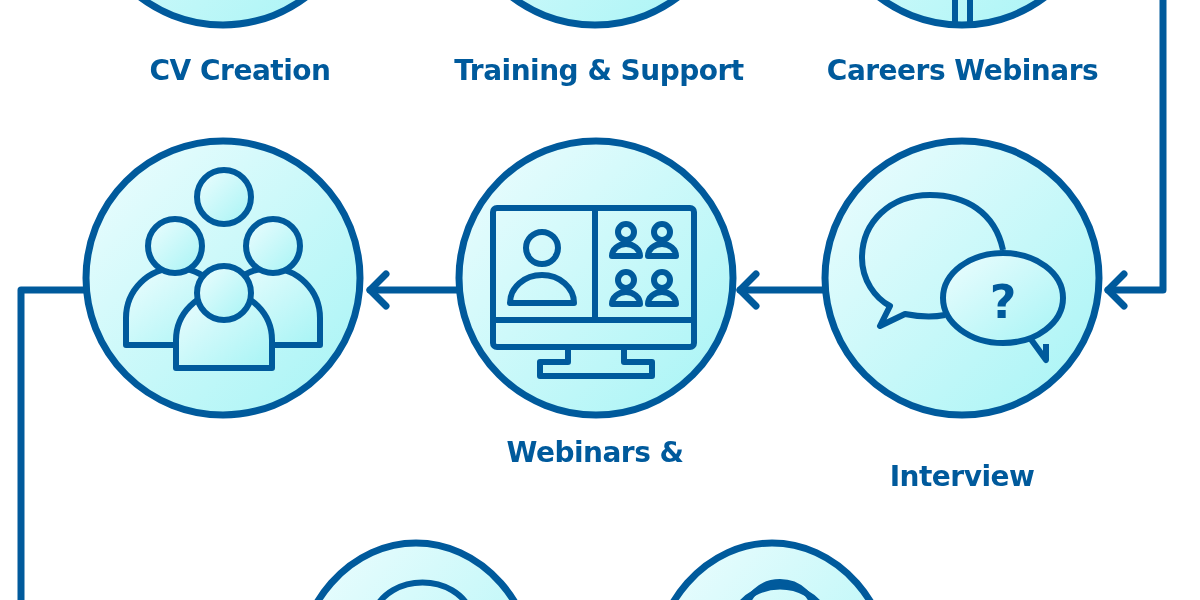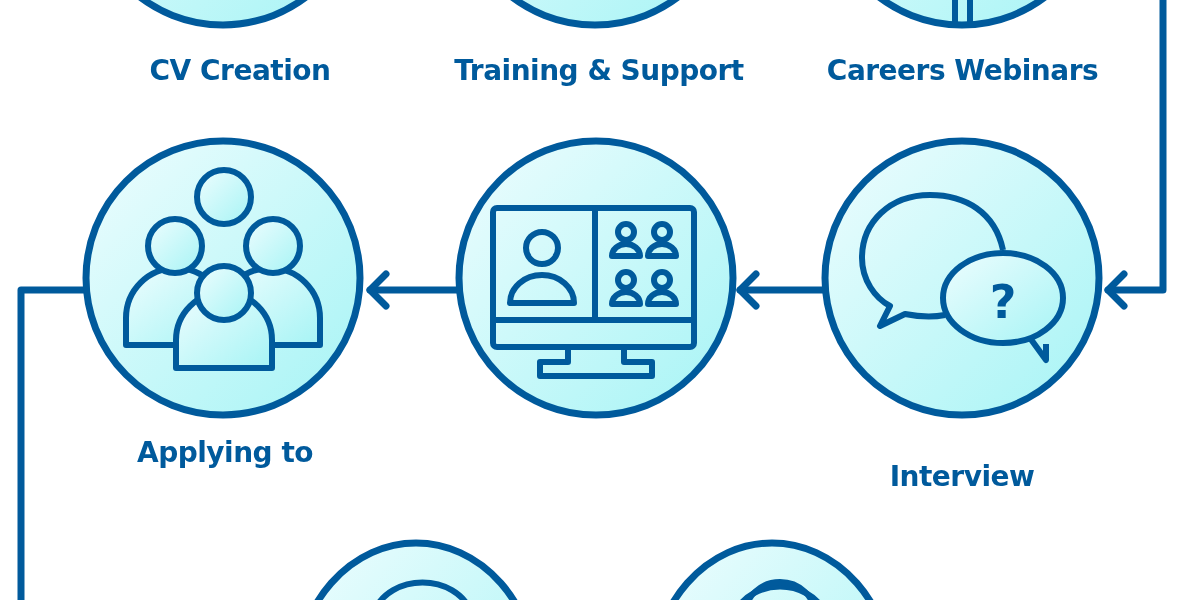--- a/index.html
+++ b/index.html
@@ -89,19 +89,19 @@
     <path d="M735 612 a50 45 0 0 1 90 0"></path>
     <path d="M745 615 a35 33 0 0 1 70 0"></path>
   </g>
 </svg>
 
 <div class="label" style="left:90px;top:48px;width:300px;">CV Creation</div>
 <div class="label" style="left:424px;top:48px;width:350px;">Training &amp; Support</div>
 <div class="label" style="left:790px;top:48px;width:345px;">Careers Webinars</div>
 
 <div class="label" style="left:60px;top:430px;width:330px;">
-  <div>Applying to</div>
 </div>
 <div class="label" style="left:445px;top:430px;width:300px;">
+  <div>Webinars &amp;</div>
 </div>
 <div class="label" style="left:812px;top:430px;width:300px;margin-top:24px;">
   <div>Interview</div>
 </div>
 
 </body></html>

